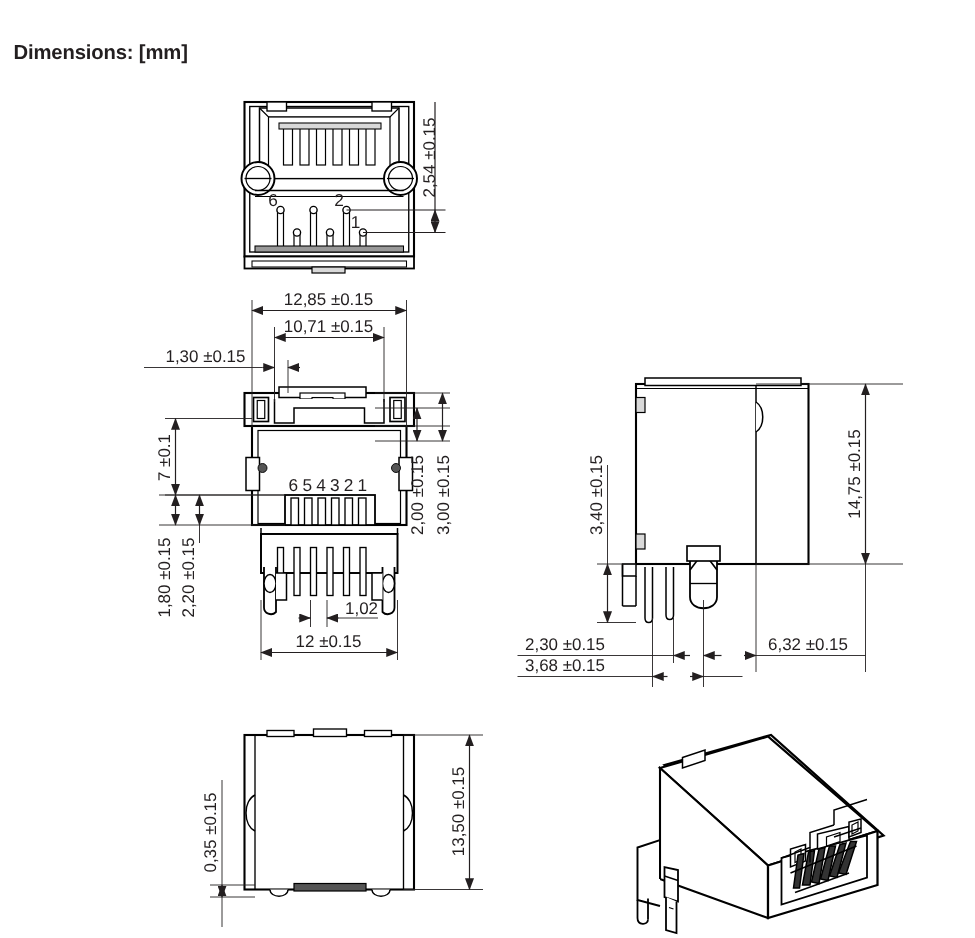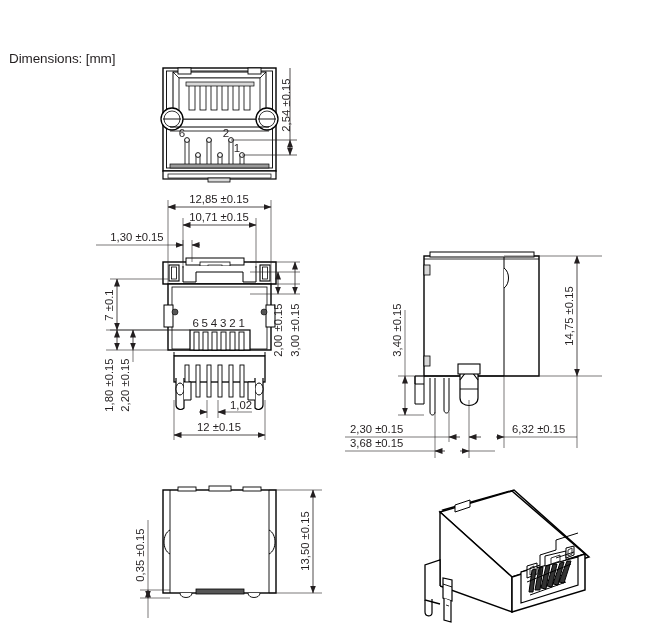--- a/index.html
+++ b/index.html
@@ -11,25 +11,24 @@
     width: 650px; height: 625px;
     position: relative;
     font-family: "Liberation Sans", sans-serif;
     overflow: hidden;
   }
 
   .title {
     position: absolute;
     left: 9px; top: 27px;
     font-size: 13.5px;
-    font-weight: normal;
+    font-weight: bold;
     color: #231f20;
     letter-spacing: -0.1px;
     white-space: nowrap;
-    margin-top: 24px;
   }
 
   .drawing-root {
     position: absolute;
     left: 0; top: 0;
     width: 650px; height: 625px;
   }
   .drawing-root svg { display: block; }
 
   .dim-text {

